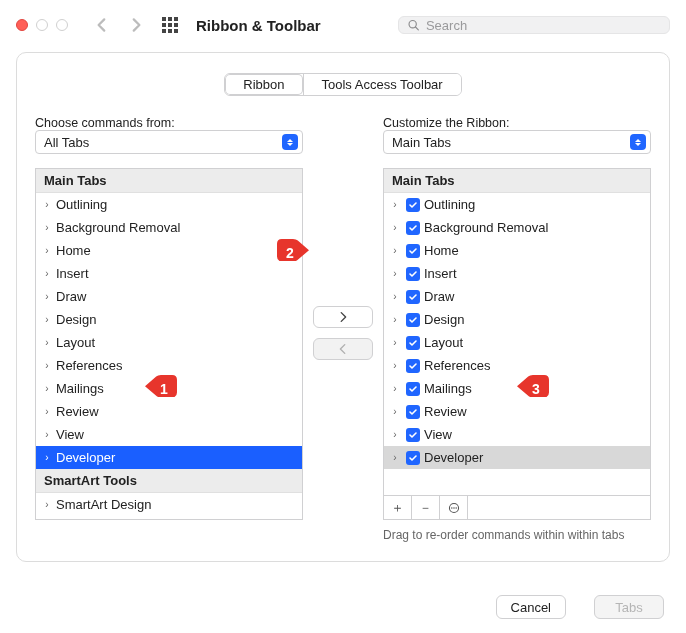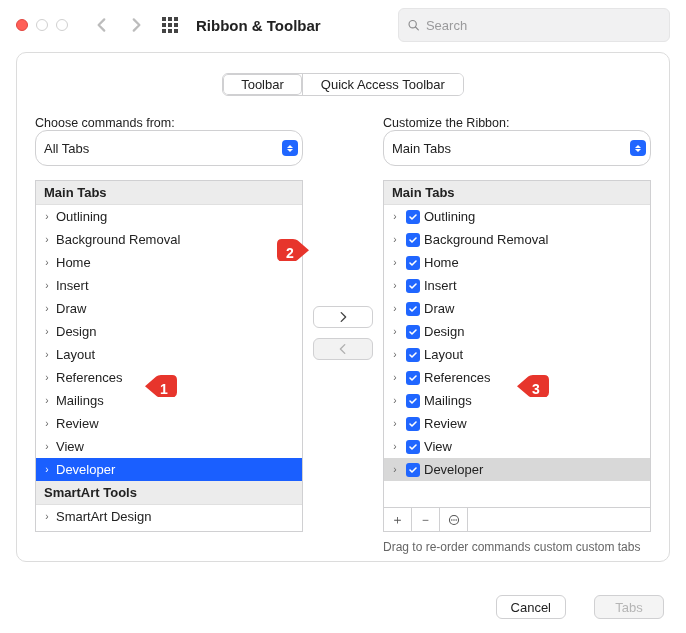--- a/index.html
+++ b/index.html
@@ -34,21 +34,21 @@
 .navbtn.disabled{ color:#bcbcbc;}
 .appsgrid{
   display:grid; grid-template-columns:repeat(3,4px); grid-auto-rows:4px; gap:2px;
   margin: 0 8px 0 4px;
 }
 .appsgrid i{ background:#444; display:block; width:4px; height:4px;}
 .title{ font-weight:700; font-size:15px; color:#222; }
 .search{
   margin-left:auto; display:flex; align-items:center;
   background:#f1f1f2; border:1px solid #e5e5e6; border-radius:6px;
-  height:34px; width:272px; padding:0 8px; color:#888;
+  height:18px; width:272px; padding:0 8px; color:#888;
 }
 .search svg{ width:14px; height:14px; margin-right:6px; }
 .search input{
   border:none; background:transparent; outline:none; font-size:13px; width:100%;
   color:#333;
 }
 .search input::placeholder{ color:#9a9a9c;}
 .card{
   margin: 2px 16px 10px 16px;
   border:1px solid #dcdcdc; border-radius:10px;
@@ -70,21 +70,21 @@
 .segbtn + .segbtn{ border-left:1px solid #d0d0d2;}
 .cols{
   display:flex; gap:0; position:relative;
 }
 .col{ flex:1; min-width:0;}
 .col-left{ padding-right: 60px;}
 .col-right{ padding-left: 20px;}
 .label{ font-size:12.5px; color:#222; margin-bottom:0; }
 .select{
   display:flex; align-items:center; justify-content:space-between;
-  border:1px solid #d0d0d2; border-radius:12px; height:36px;
+  border:1px solid #d0d0d2; border-radius:4px; height:24px;
   padding: 0 4px 0 8px; background:#fff; font-size:13px;
 }
 .selchev{
   width:16px; height:16px; background:#2066ff; border-radius:4px;
   display:flex; flex-direction:column; align-items:center; justify-content:center;
   gap:1px;
 }
 .selchev::before,.selchev::after{
   content:""; width:0;height:0; border-left:3px solid transparent; border-right:3px solid transparent;
 }
@@ -191,22 +191,22 @@
         <line x1="10.5" y1="10.5" x2="14" y2="14" stroke="#8a8a8c" stroke-width="1.4" stroke-linecap="round"></line>
       </svg>
     <input type="text" placeholder="Search" style="">
   </div>
 </div>
 
 <div class="card">
 
   <div class="segmented">
     <div class="segwrap">
-      <div class="segbtn selected">Toolbar</div>
-      <div class="segbtn">Quick Access Toolbar</div>
+      <div class="segbtn selected">Ribbon</div>
+      <div class="segbtn">Tools Access Toolbar</div>
     </div>
   </div>
 
   <div class="cols">
 
     <div class="col col-left">
       <div class="label">Choose commands from:</div>
       <div class="select">
         <span>All Tabs</span>
         <span class="selchev"></span>
@@ -408,21 +408,21 @@
         <div class="fbtn">
           <svg viewBox="0 0 16 16" width="14" height="14">
               <circle cx="8" cy="8" r="5.2" fill="none" stroke="#555" stroke-width="1.2"></circle>
               <circle cx="5.5" cy="8" r="0.9" fill="#555"></circle>
               <circle cx="8" cy="8" r="0.9" fill="#555"></circle>
               <circle cx="10.5" cy="8" r="0.9" fill="#555"></circle>
             </svg>
         </div>
         <div class="fbtn rest"></div>
       </div>
-      <div class="helper">Drag to re-order commands custom custom tabs</div>
+      <div class="helper">Drag to re-order commands within within tabs</div>
     </div>
 
   </div>
 
   <div class="callout" style="left:128px; top:322px;">
     <svg viewBox="0 0 40 28">
         <path d="M0 14 L14 2 Q16 0 20 0 H34 Q40 0 40 6 V22 Q40 28 34 28 H20 Q16 28 14 26 Z" fill="#e7352c"></path>
       </svg>
     <span>1</span>
   </div>

